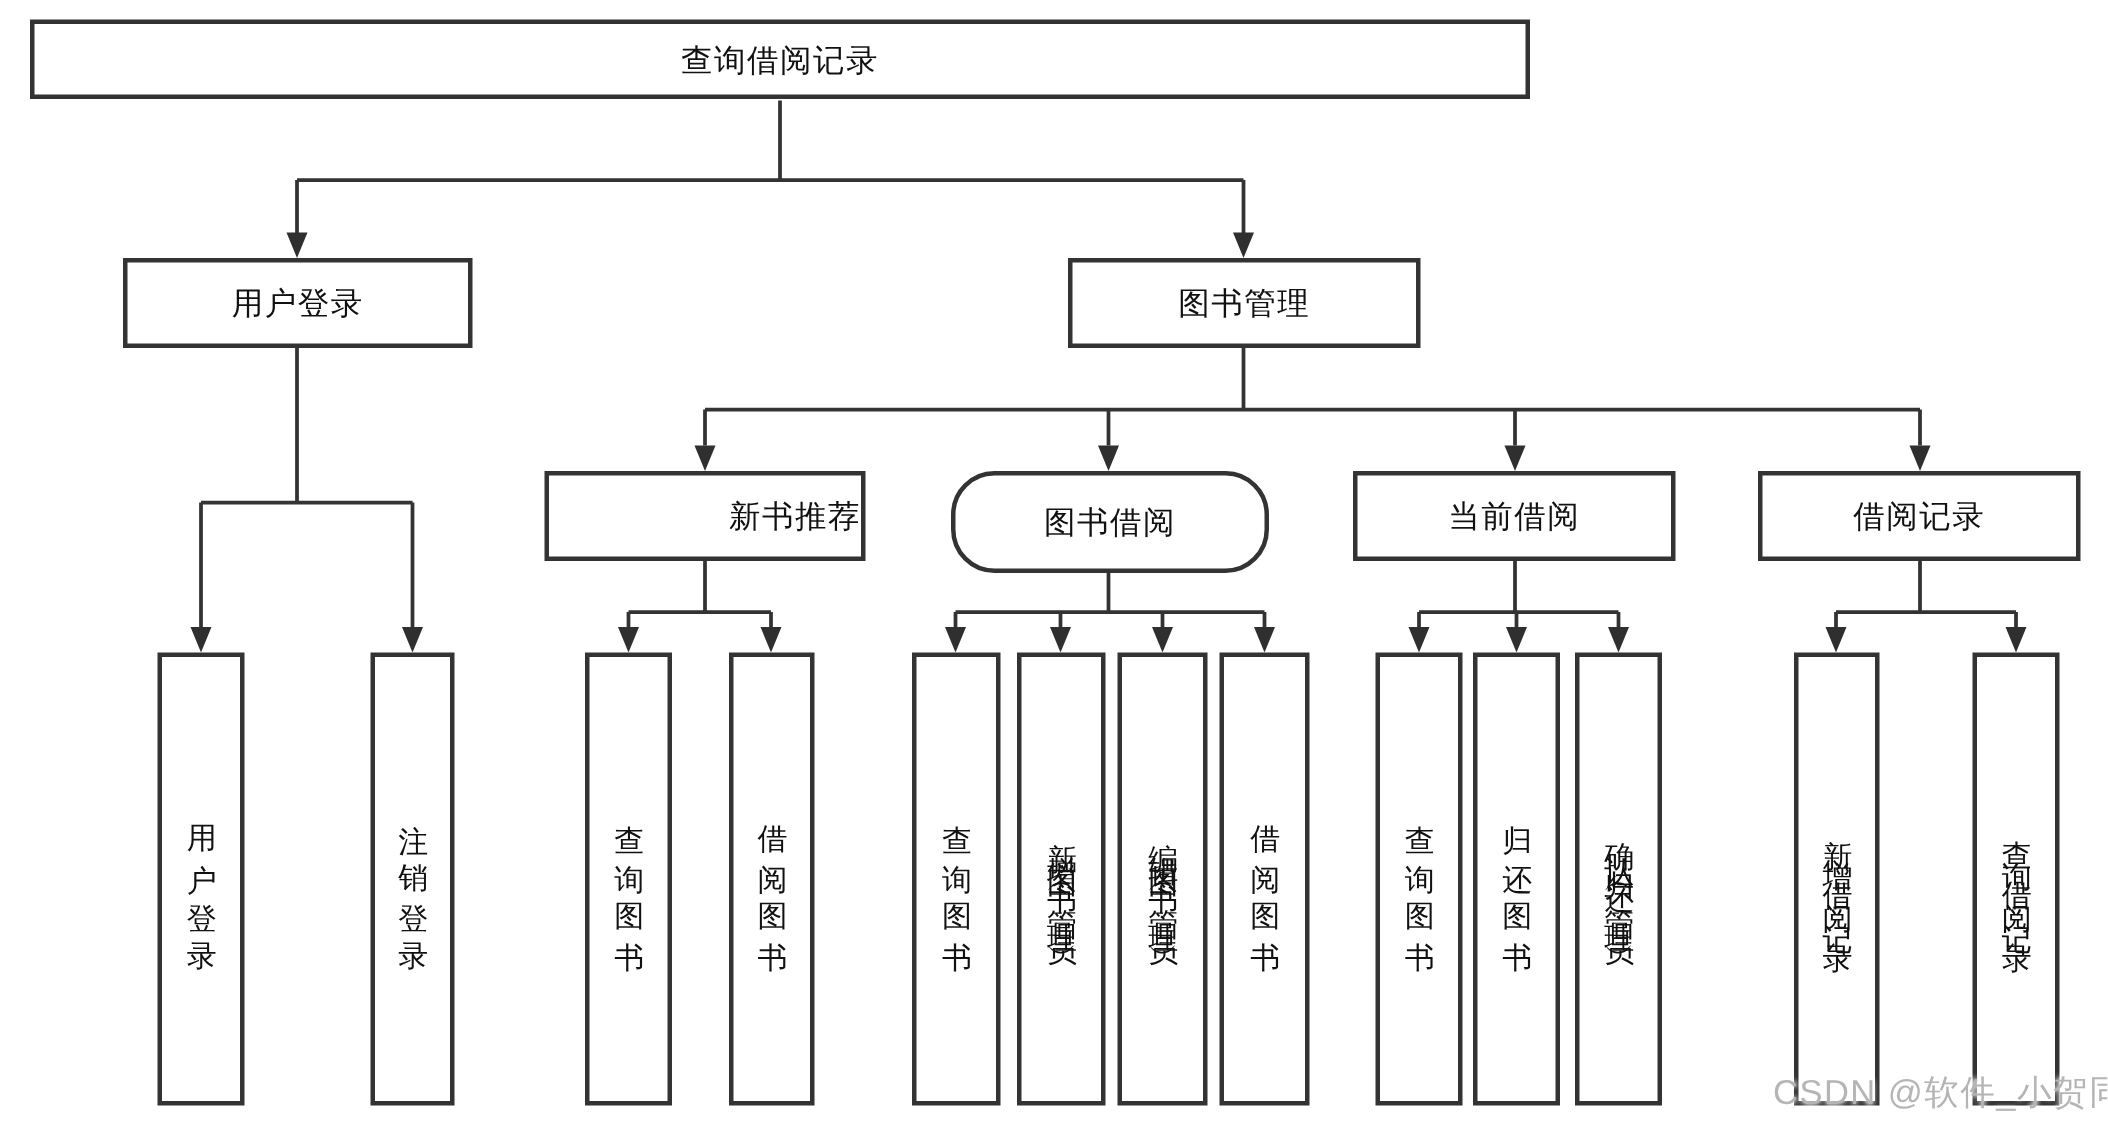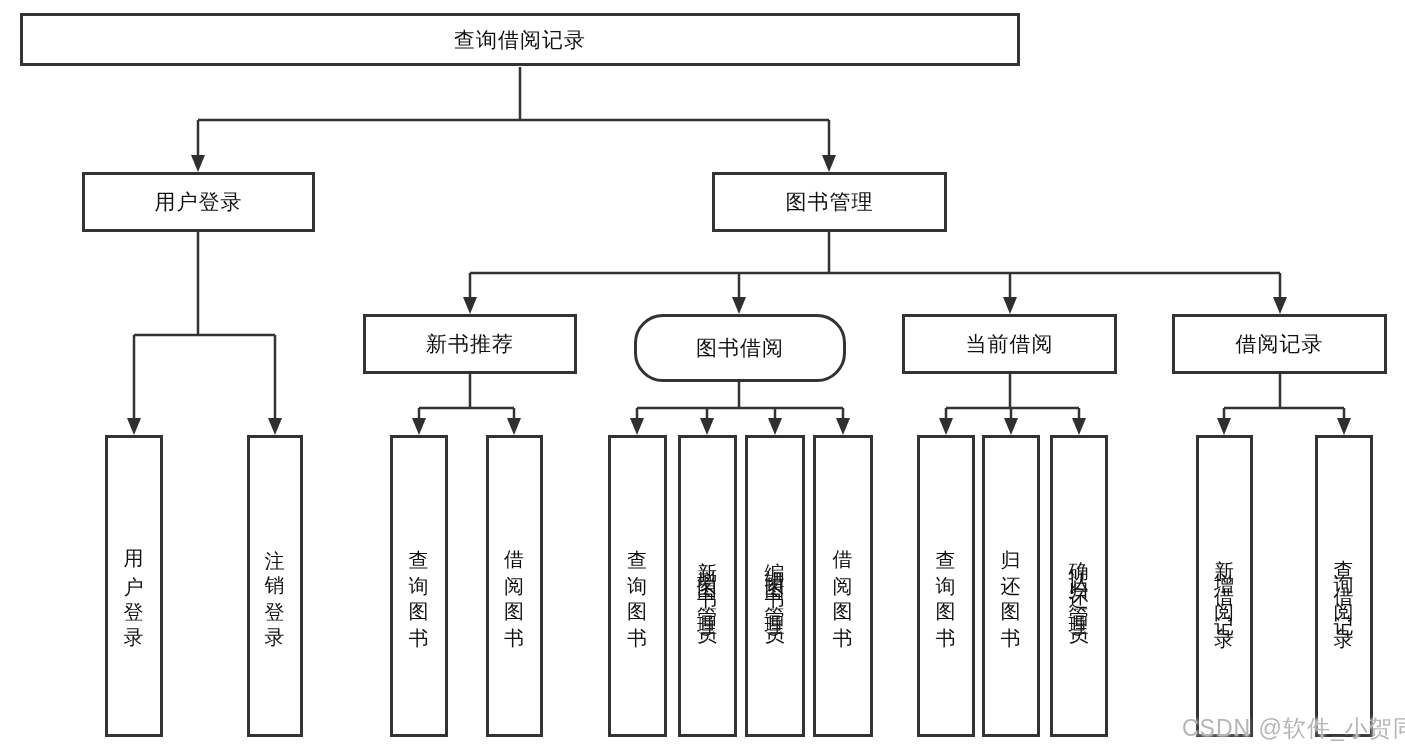--- a/index.html
+++ b/index.html
@@ -112,21 +112,21 @@
     <span>查询借阅记录</span>
   </div>
 
   <div class="node hnode" style="left:82px; top:172px; width:233px; height:60px;">
     <span>用户登录</span>
   </div>
   <div class="node hnode" style="left:712px; top:172px; width:235px; height:60px;">
     <span>图书管理</span>
   </div>
 
-  <div class="node hnode" style="left:363px; top:314px; width:214px; height:60px;">
+  <div class="node hnode" style="left:363px; top:314px; width:214px; height:60px;justify-content:flex-end;">
     <span>新书推荐</span>
   </div>
   <div class="node hnode" style="left:634px; top:314px; width:212px; height:68px;border-radius:29px;">
     <span>图书借阅</span>
   </div>
   <div class="node hnode" style="left:1172px; top:314px; width:215px; height:60px;">
     <span>借阅记录</span>
   </div>
   <div class="node hnode" style="left:902px; top:314px; width:215px; height:60px;">
     <span>当前借阅</span>

